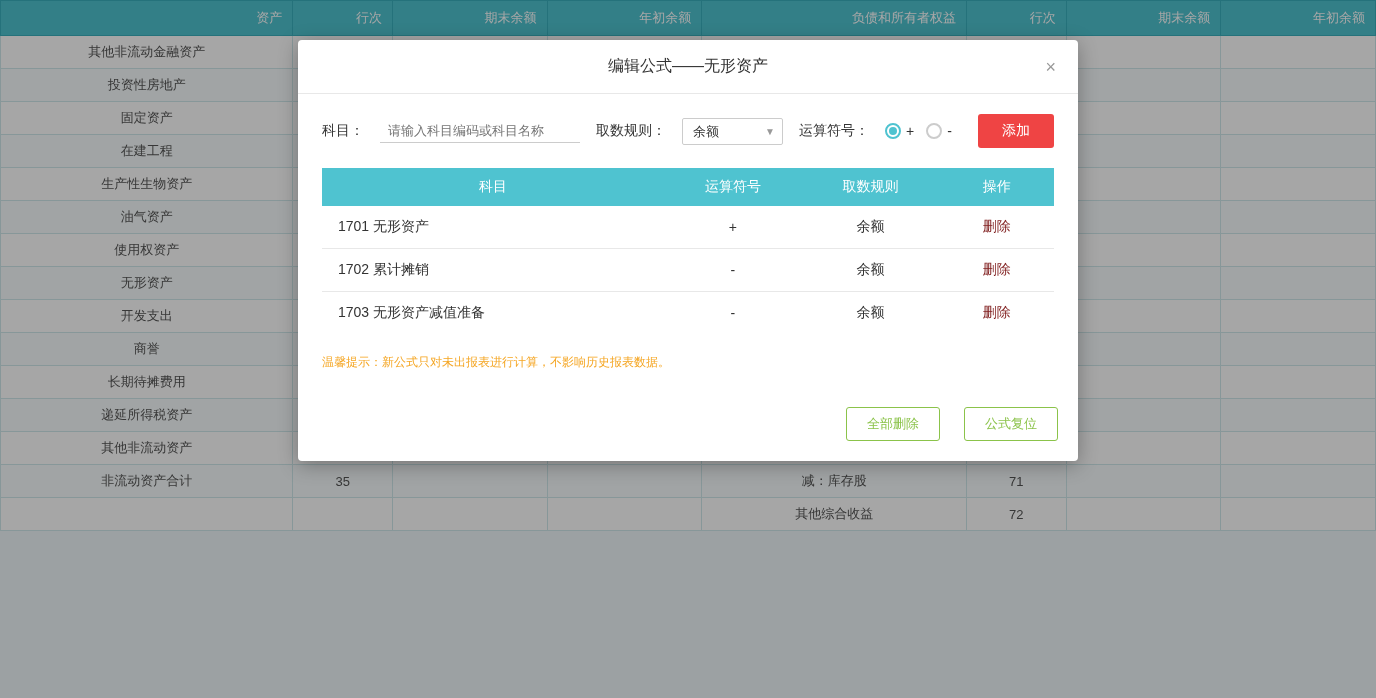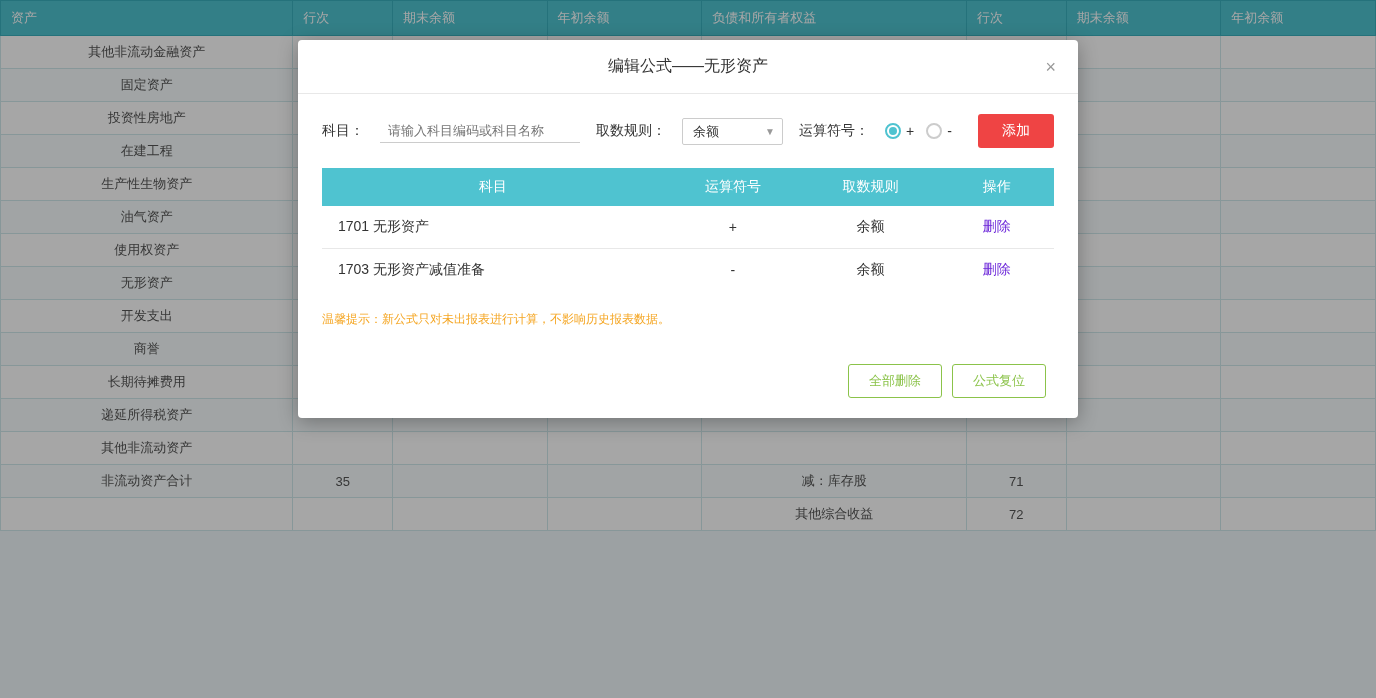--- a/index.html
+++ b/index.html
@@ -23,21 +23,21 @@
       width: 100%;
       border-collapse: collapse;
       color: #333;
       font-size: 13px;
     }
 
     .bg-table th {
       background: #4fc3d0;
       color: #fff;
       padding: 8px 10px;
-      text-align: left;
+      text-align: right;
       border: 1px solid #3ab0bd;
       font-weight: normal;
     }
 
     .bg-table td {
       padding: 7px 10px;
       text-align: center;
       border: 1px solid #d0e8ec;
       background: #fff;
       color: #555;
@@ -246,38 +246,38 @@
       padding: 12px 16px;
       text-align: center;
       color: #333;
     }
 
     .data-table tbody td:first-child {
       text-align: left;
     }
 
     .link-delete {
-      color: #6d28d9;
+      color: #7f1d1d;
       cursor: pointer;
       text-decoration: none;
     }
 
     
     .warning-text {
       color: #f5a623;
       font-size: 12px;
       margin-bottom: 16px;
     }
 
     
     .modal-footer {
       display: flex;
       justify-content: flex-end;
-      gap: 10px;
-      padding: 0 32px 20px;
+      gap: 24px;
+      padding: 0 20px 20px;
     }
 
     .btn-outline {
       background: #fff;
       border: 1px solid #8bc34a;
       color: #8bc34a;
       padding: 7px 20px;
       border-radius: 3px;
       cursor: pointer;
       font-size: 13px;
@@ -306,31 +306,31 @@
           <td>其他非流动金融资产</td>
           <td>32</td>
           <td></td>
           <td></td>
           <td>长期应付款</td>
           <td>58</td>
           <td></td>
           <td></td>
         </tr>
         <tr>
+          <td>投资性房地产</td>
+          <td></td>
+          <td></td>
+          <td></td>
+          <td></td>
+          <td></td>
+          <td></td>
+          <td></td>
+        </tr>
+        <tr>
           <td>固定资产</td>
-          <td></td>
-          <td></td>
-          <td></td>
-          <td></td>
-          <td></td>
-          <td></td>
-          <td></td>
-        </tr>
-        <tr>
-          <td>投资性房地产</td>
           <td></td>
           <td></td>
           <td></td>
           <td></td>
           <td></td>
           <td></td>
           <td></td>
         </tr>
         <tr>
           <td>在建工程</td>
@@ -504,20 +504,26 @@
             </tr>
           </thead>
           <tbody id="formula-tbody">
           <tr>
                 <td>1701 无形资产</td>
                 <td>+</td>
                 <td>余额</td>
                 <td><a href="#" class="link-delete">删除</a></td>
               </tr>
               <tr>
+                <td>1702 累计摊销</td>
+                <td>-</td>
+                <td>余额</td>
+                <td><a href="#" class="link-delete">删除</a></td>
+              </tr>
+              <tr>
                 <td>1703 无形资产减值准备</td>
                 <td>-</td>
                 <td>余额</td>
                 <td><a href="#" class="link-delete">删除</a></td>
               </tr>
             </tbody>
         </table>
 
         <div class="warning-text">温馨提示：新公式只对未出报表进行计算，不影响历史报表数据。</div>
       </div>

